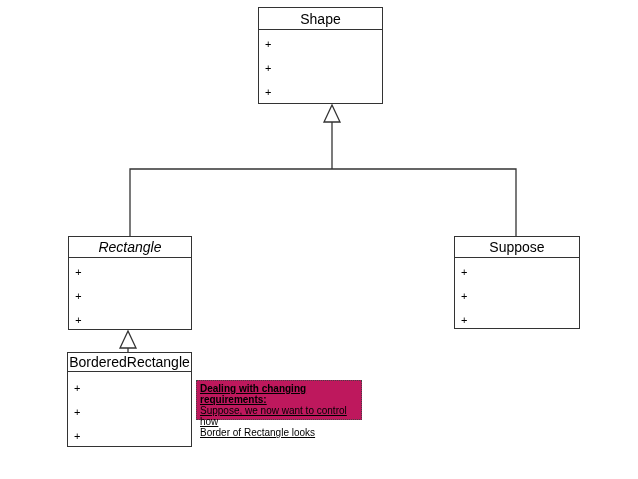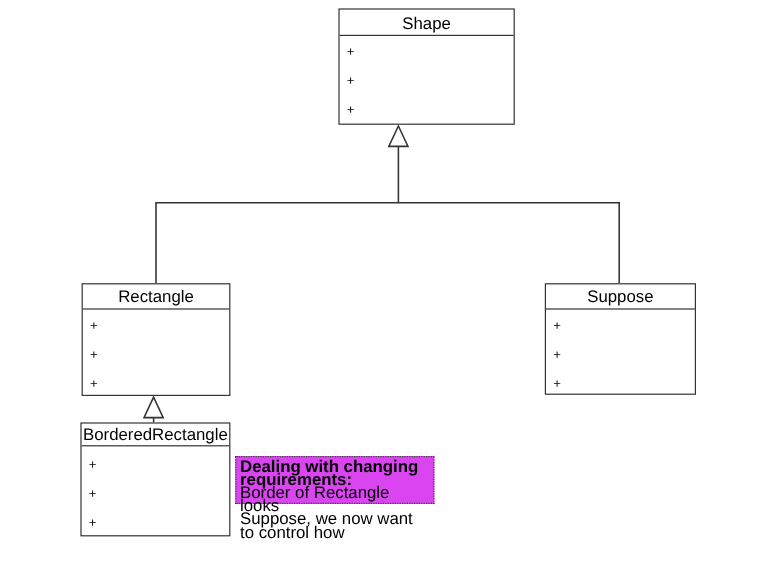--- a/index.html
+++ b/index.html
@@ -50,25 +50,26 @@
     color: #000000;
   }
   .note {
     position: absolute;
     box-sizing: border-box;
     left: 196px;
     top: 380px;
     width: 166px;
     height: 40px;
     border: 1px dotted #444444;
-    background: #d946ef;
+    background: #be185d;
     padding: 2px 3px;
-    font-size: 14px;
+    font-size: 10px;
     line-height: 11px;
     color: #000000;
+    text-decoration: underline;
   }
   .note-title {
     font-weight: bold;
   }
 </style>
 </head>
 <body>
 
 <div class="canvas">
 
@@ -79,30 +80,30 @@
       <line x1="332" y1="122" x2="332" y2="169" stroke="#333333" stroke-width="1.3"></line>
       <polyline points="130,236 130,169 516,169 516,236" fill="none" stroke="#333333" stroke-width="1.3"></polyline>
     </g>
 
     <g>
       <polygon points="128,331 120,348 136,348" fill="#ffffff" stroke="#333333" stroke-width="1.3"></polygon>
       <line x1="128" y1="348" x2="128" y2="372" stroke="#333333" stroke-width="1.3"></line>
     </g>
   </svg>
 
-  <div class="class-box" style="left:282px; top:7px; width:147px; height:97px;">
+  <div class="class-box" style="left:258px; top:7px; width:125px; height:97px;">
     <div class="class-title" style="height:22px;">Shape</div>
     <div class="class-body">
       <div class="member">+</div>
       <div class="member">+</div>
       <div class="member">+</div>
     </div>
   </div>
 
-  <div class="class-box" style="left:68px; top:236px; width:124px; height:94px;">
+  <div class="class-box" style="left:68px; top:236px; width:124px; height:94px;font-style:italic;">
     <div class="class-title" style="height:21px;">Rectangle</div>
     <div class="class-body">
       <div class="member">+</div>
       <div class="member">+</div>
       <div class="member">+</div>
     </div>
   </div>
 
   <div class="class-box" style="left:454px; top:236px; width:126px; height:93px;">
     <div class="class-title" style="height:21px;">Suppose</div>
@@ -117,17 +118,17 @@
     <div class="class-title" style="height:19px;">BorderedRectangle</div>
     <div class="class-body" style="padding-top:4px;">
       <div class="member">+</div>
       <div class="member">+</div>
       <div class="member">+</div>
     </div>
   </div>
 
   <div class="note">
     <div class="note-title">Dealing with changing requirements:</div>
+    <div class="note-line">Suppose, we now want to control how</div>
     <div class="note-line">Border of Rectangle looks</div>
-    <div class="note-line">Suppose, we now want to control how</div>
   </div>
 
 </div>
 
 </body></html>

